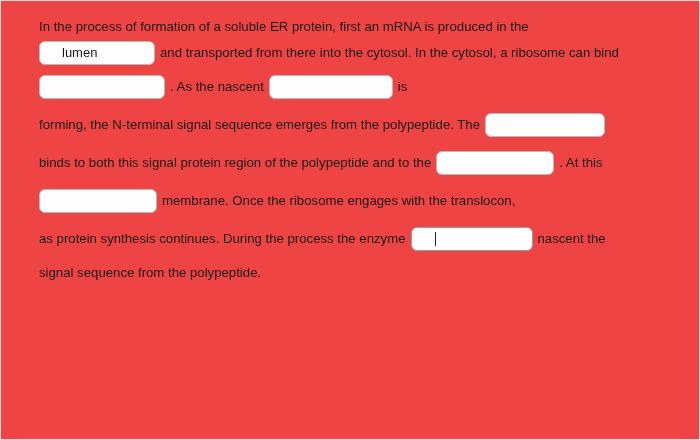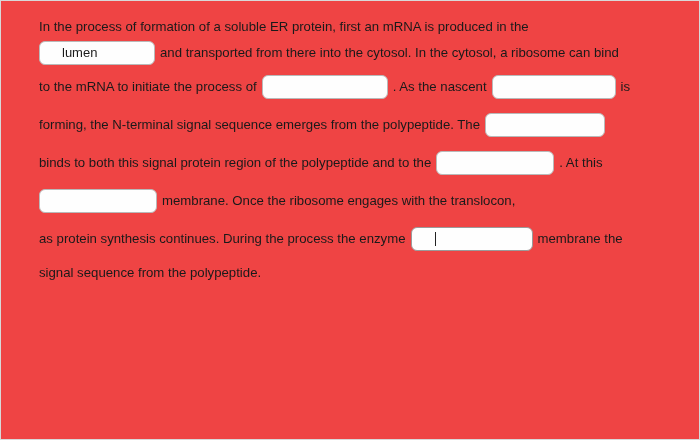--- a/index.html
+++ b/index.html
@@ -95,21 +95,20 @@
     <div class="line l1">
       <span class="txt">In the process of formation of a soluble ER protein, first an mRNA is produced in the</span>
     </div>
 
     <div class="line">
       <span class="blank w1 filled">lumen</span>
       <span class="txt sp-l">and transported from there into the cytosol. In the cytosol, a ribosome can bind</span>
     </div>
 
     <div class="line line-gap">
-      <span class="txt sp-r">to the mRNA to initiate the process of</span>
       <span class="blank w3"></span>
       <span class="txt sp-l sp-r">. As the nascent</span>
       <span class="blank w4"></span>
       <span class="txt sp-l">is</span>
     </div>
 
     <div class="line line-gap">
       <span class="txt sp-r">forming, the N-terminal signal sequence emerges from the polypeptide. The</span>
       <span class="blank w5"></span>
     </div>
@@ -123,21 +122,21 @@
 
     <div class="line line-gap">
       <span class="blank w8"></span>
       <span class="txt sp-l">membrane. Once the ribosome engages with the translocon,</span>
     </div>
 
 
     <div class="line line-gap">
       <span class="txt sp-r">as protein synthesis continues. During the process the enzyme</span>
       <span class="blank w9 focused"><span class="caret"></span></span>
-      <span class="txt sp-l">membrane the</span>
+      <span class="txt sp-l">nascent the</span>
     </div>
 
     <div class="line">
       <span class="txt">signal sequence from the polypeptide.</span>
     </div>
 
   </div>
 </div>
 
 </body></html>

